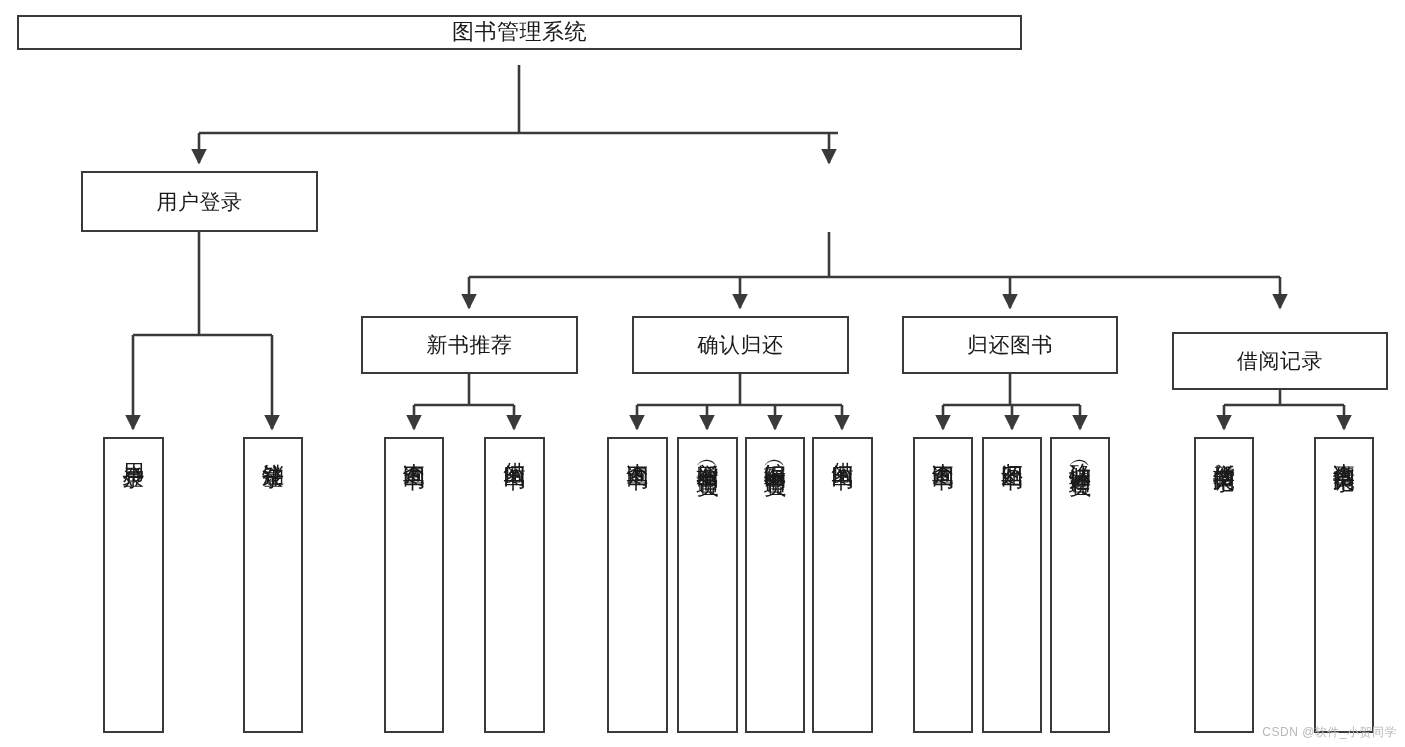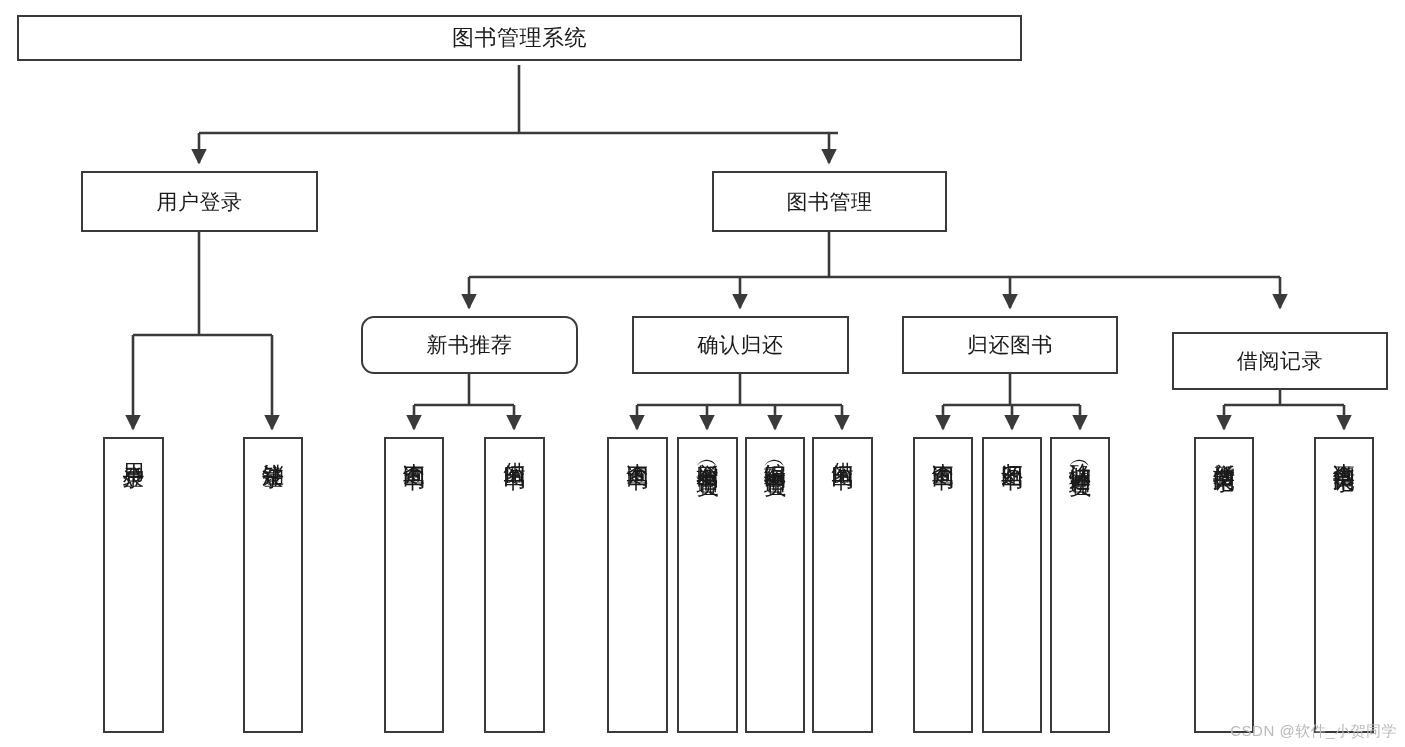--- a/index.html
+++ b/index.html
@@ -57,21 +57,21 @@
     writing-mode: vertical-rl;
     text-orientation: upright;
     font-size: 22px;
     line-height: 1.0;
     letter-spacing: 2px;
   }
   .watermark {
     position: absolute;
     right: 8px;
     bottom: 6px;
-    font-size: 15px;
+    font-size: 12px;
     color: #b9b9b9;
     letter-spacing: 0.5px;
     white-space: nowrap;
     user-select: none;
   }
 </style>
 </head>
 <body>
 
 <div id="canvas">
@@ -119,32 +119,29 @@
       <path d="M 1012 405 L 1012 429" marker-end="url(#arrow)"></path>
       <path d="M 1080 405 L 1080 429" marker-end="url(#arrow)"></path>
 
       <path d="M 1280 374 L 1280 405"></path>
       <path d="M 1224 405 L 1344 405"></path>
       <path d="M 1224 405 L 1224 429" marker-end="url(#arrow)"></path>
       <path d="M 1344 405 L 1344 429" marker-end="url(#arrow)"></path>
     </g>
   </svg>
 
-  <div class="node horiz root" style="left:17px; top:15px; width:1005px; height:46px;">
+  <div class="node horiz root" style="left:17px; top:15px; width:1005px; height:35px;">
     <span class="label">图书管理系统</span>
   </div>
 
   <div class="node horiz" style="left:81px; top:171px; width:237px; height:61px;">
     <span class="label">用户登录</span>
   </div>
-  <div class="node horiz" style="left:712px; top:171px; width:235px; height:61px;">
-    <span class="label">图书管理</span>
-  </div>
 
-  <div class="node horiz" style="left:361px; top:316px; width:217px; height:58px;border-radius:13px;">
+  <div class="node horiz" style="left:361px; top:316px; width:217px; height:58px;">
     <span class="label">新书推荐</span>
   </div>
   <div class="node horiz" style="left:632px; top:316px; width:217px; height:58px;">
     <span class="label">确认归还</span>
   </div>
   <div class="node horiz" style="left:902px; top:316px; width:216px; height:58px;">
     <span class="label">归还图书</span>
   </div>
   <div class="node horiz" style="left:1172px; top:316px; width:216px; height:58px;margin-top:16px;">
     <span class="label">借阅记录</span>

